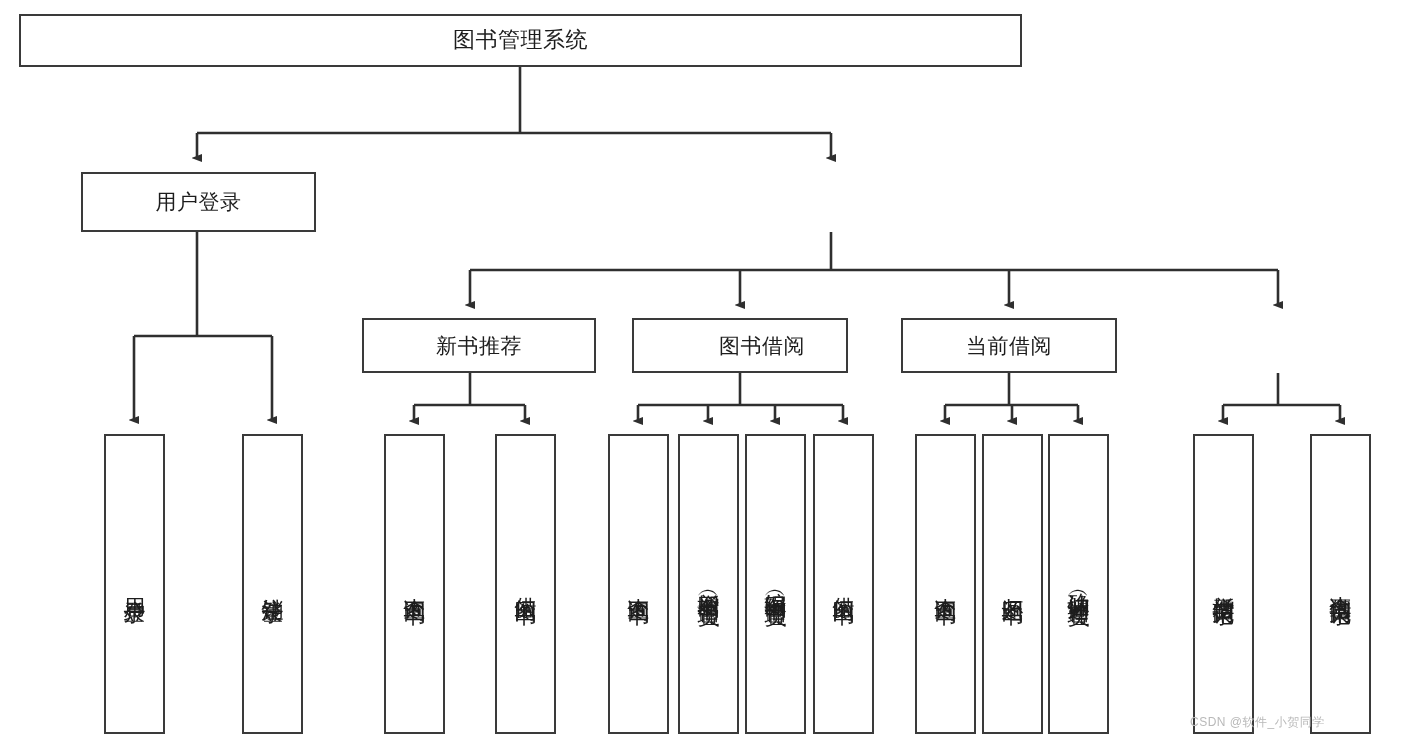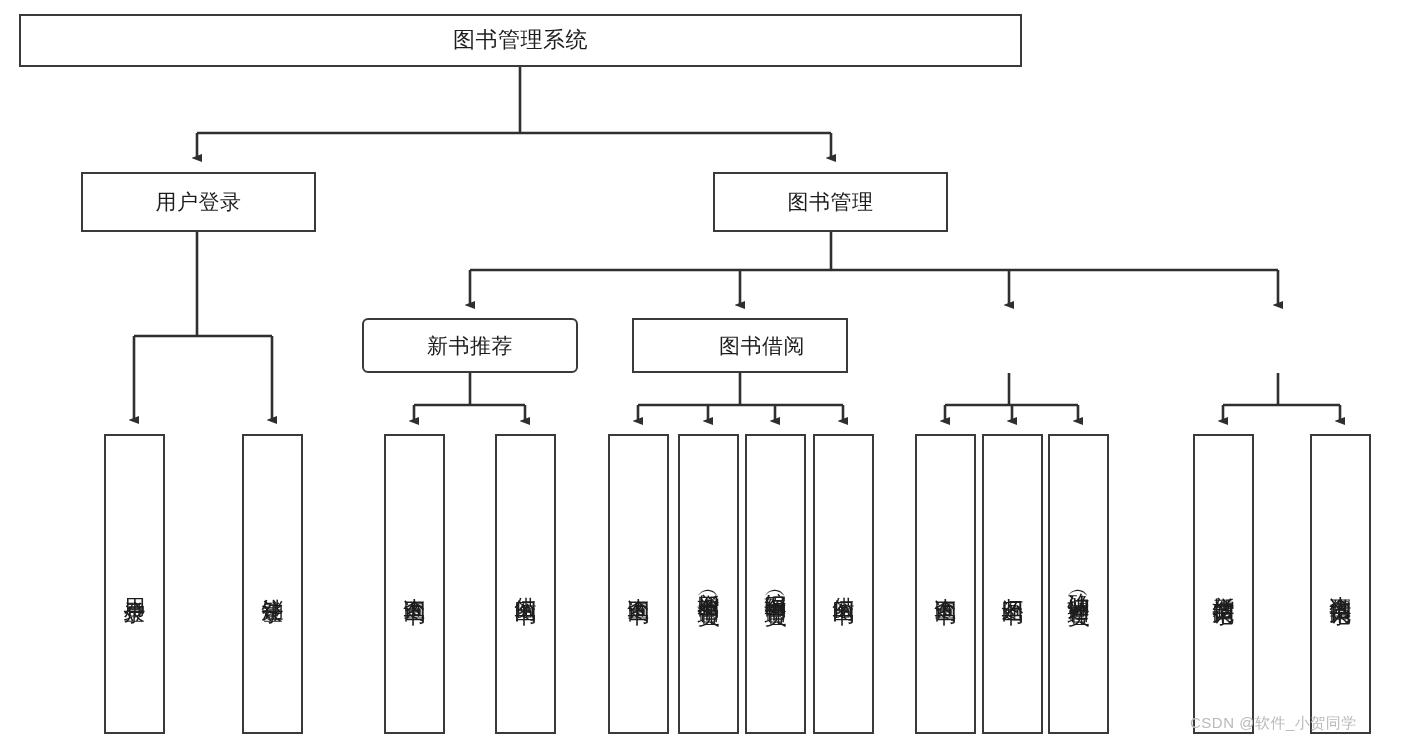--- a/index.html
+++ b/index.html
@@ -49,21 +49,21 @@
     line-height: 1.28;
     letter-spacing: 2px;
     white-space: normal;
     max-height: 268px;
   }
   .node.root .label { font-size: 22px; }
   .watermark {
     position: absolute;
     left: 1190px;
     top: 714px;
-    font-size: 15px;
+    font-size: 12px;
     color: #b9b9b9;
     white-space: nowrap;
     letter-spacing: 0.5px;
   }
 </style>
 </head>
 <body>
 
 <div id="canvas">
 
@@ -117,29 +117,29 @@
     </g>
   </svg>
 
   <div class="node root" style="left:19px; top:14px; width:1003px; height:53px;">
     <span class="label">图书管理系统</span>
   </div>
 
   <div class="node" style="left:81px; top:172px; width:235px; height:60px;">
     <span class="label">用户登录</span>
   </div>
-  <div class="node" style="left:713px; top:172px; width:235px; height:60px;">
-    <span class="label">图书管理</span>
-  </div>
 
-  <div class="node" style="left:362px; top:318px; width:216px; height:55px;border-radius:6px;">
+  <div class="node" style="left:362px; top:318px; width:234px; height:55px;">
     <span class="label">新书推荐</span>
   </div>
   <div class="node" style="left:632px; top:318px; width:216px; height:55px;padding-left:44px;">
     <span class="label">图书借阅</span>
+  </div>
+  <div class="node" style="left:901px; top:318px; width:216px; height:55px;">
+    <span class="label">当前借阅</span>
   </div>
 
   <div class="node leaf" style="left:104px; top:434px; width:61px; height:300px;">
     <span class="label">用户登录</span>
   </div>
   <div class="node leaf" style="left:242px; top:434px; width:61px; height:300px;">
     <span class="label">注销登录</span>
   </div>
 
   <div class="node leaf" style="left:384px; top:434px; width:61px; height:300px;">

